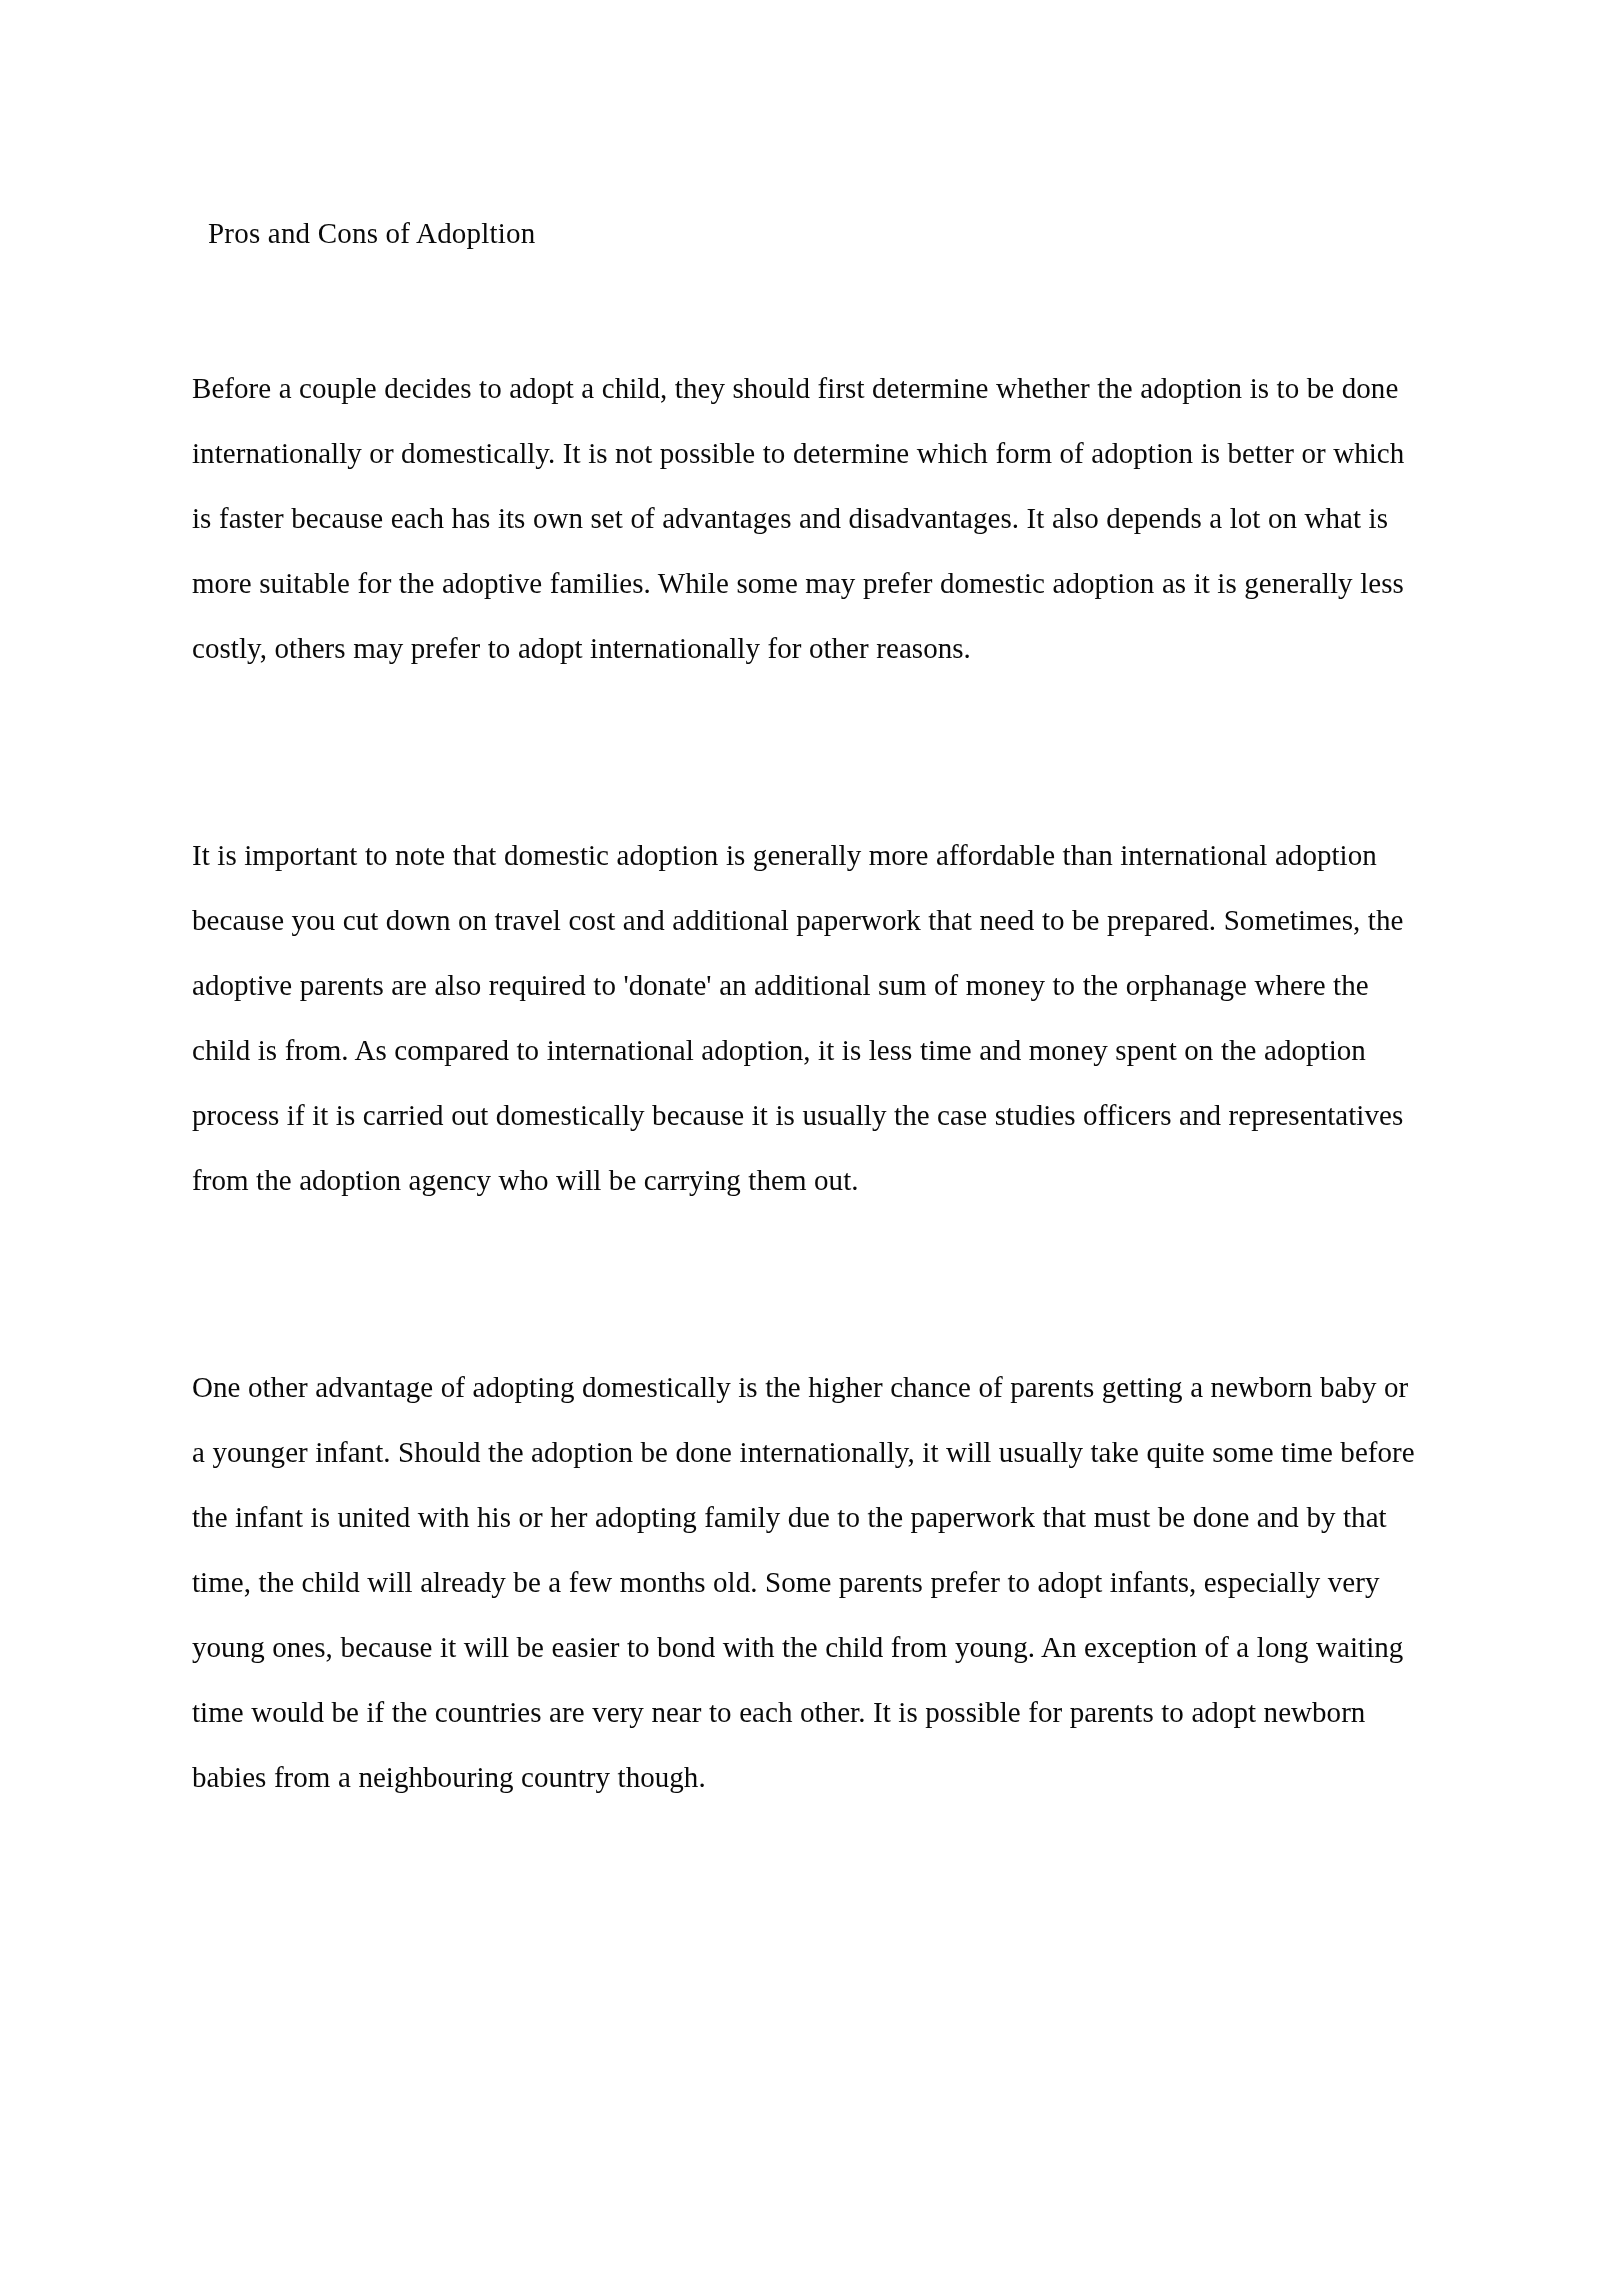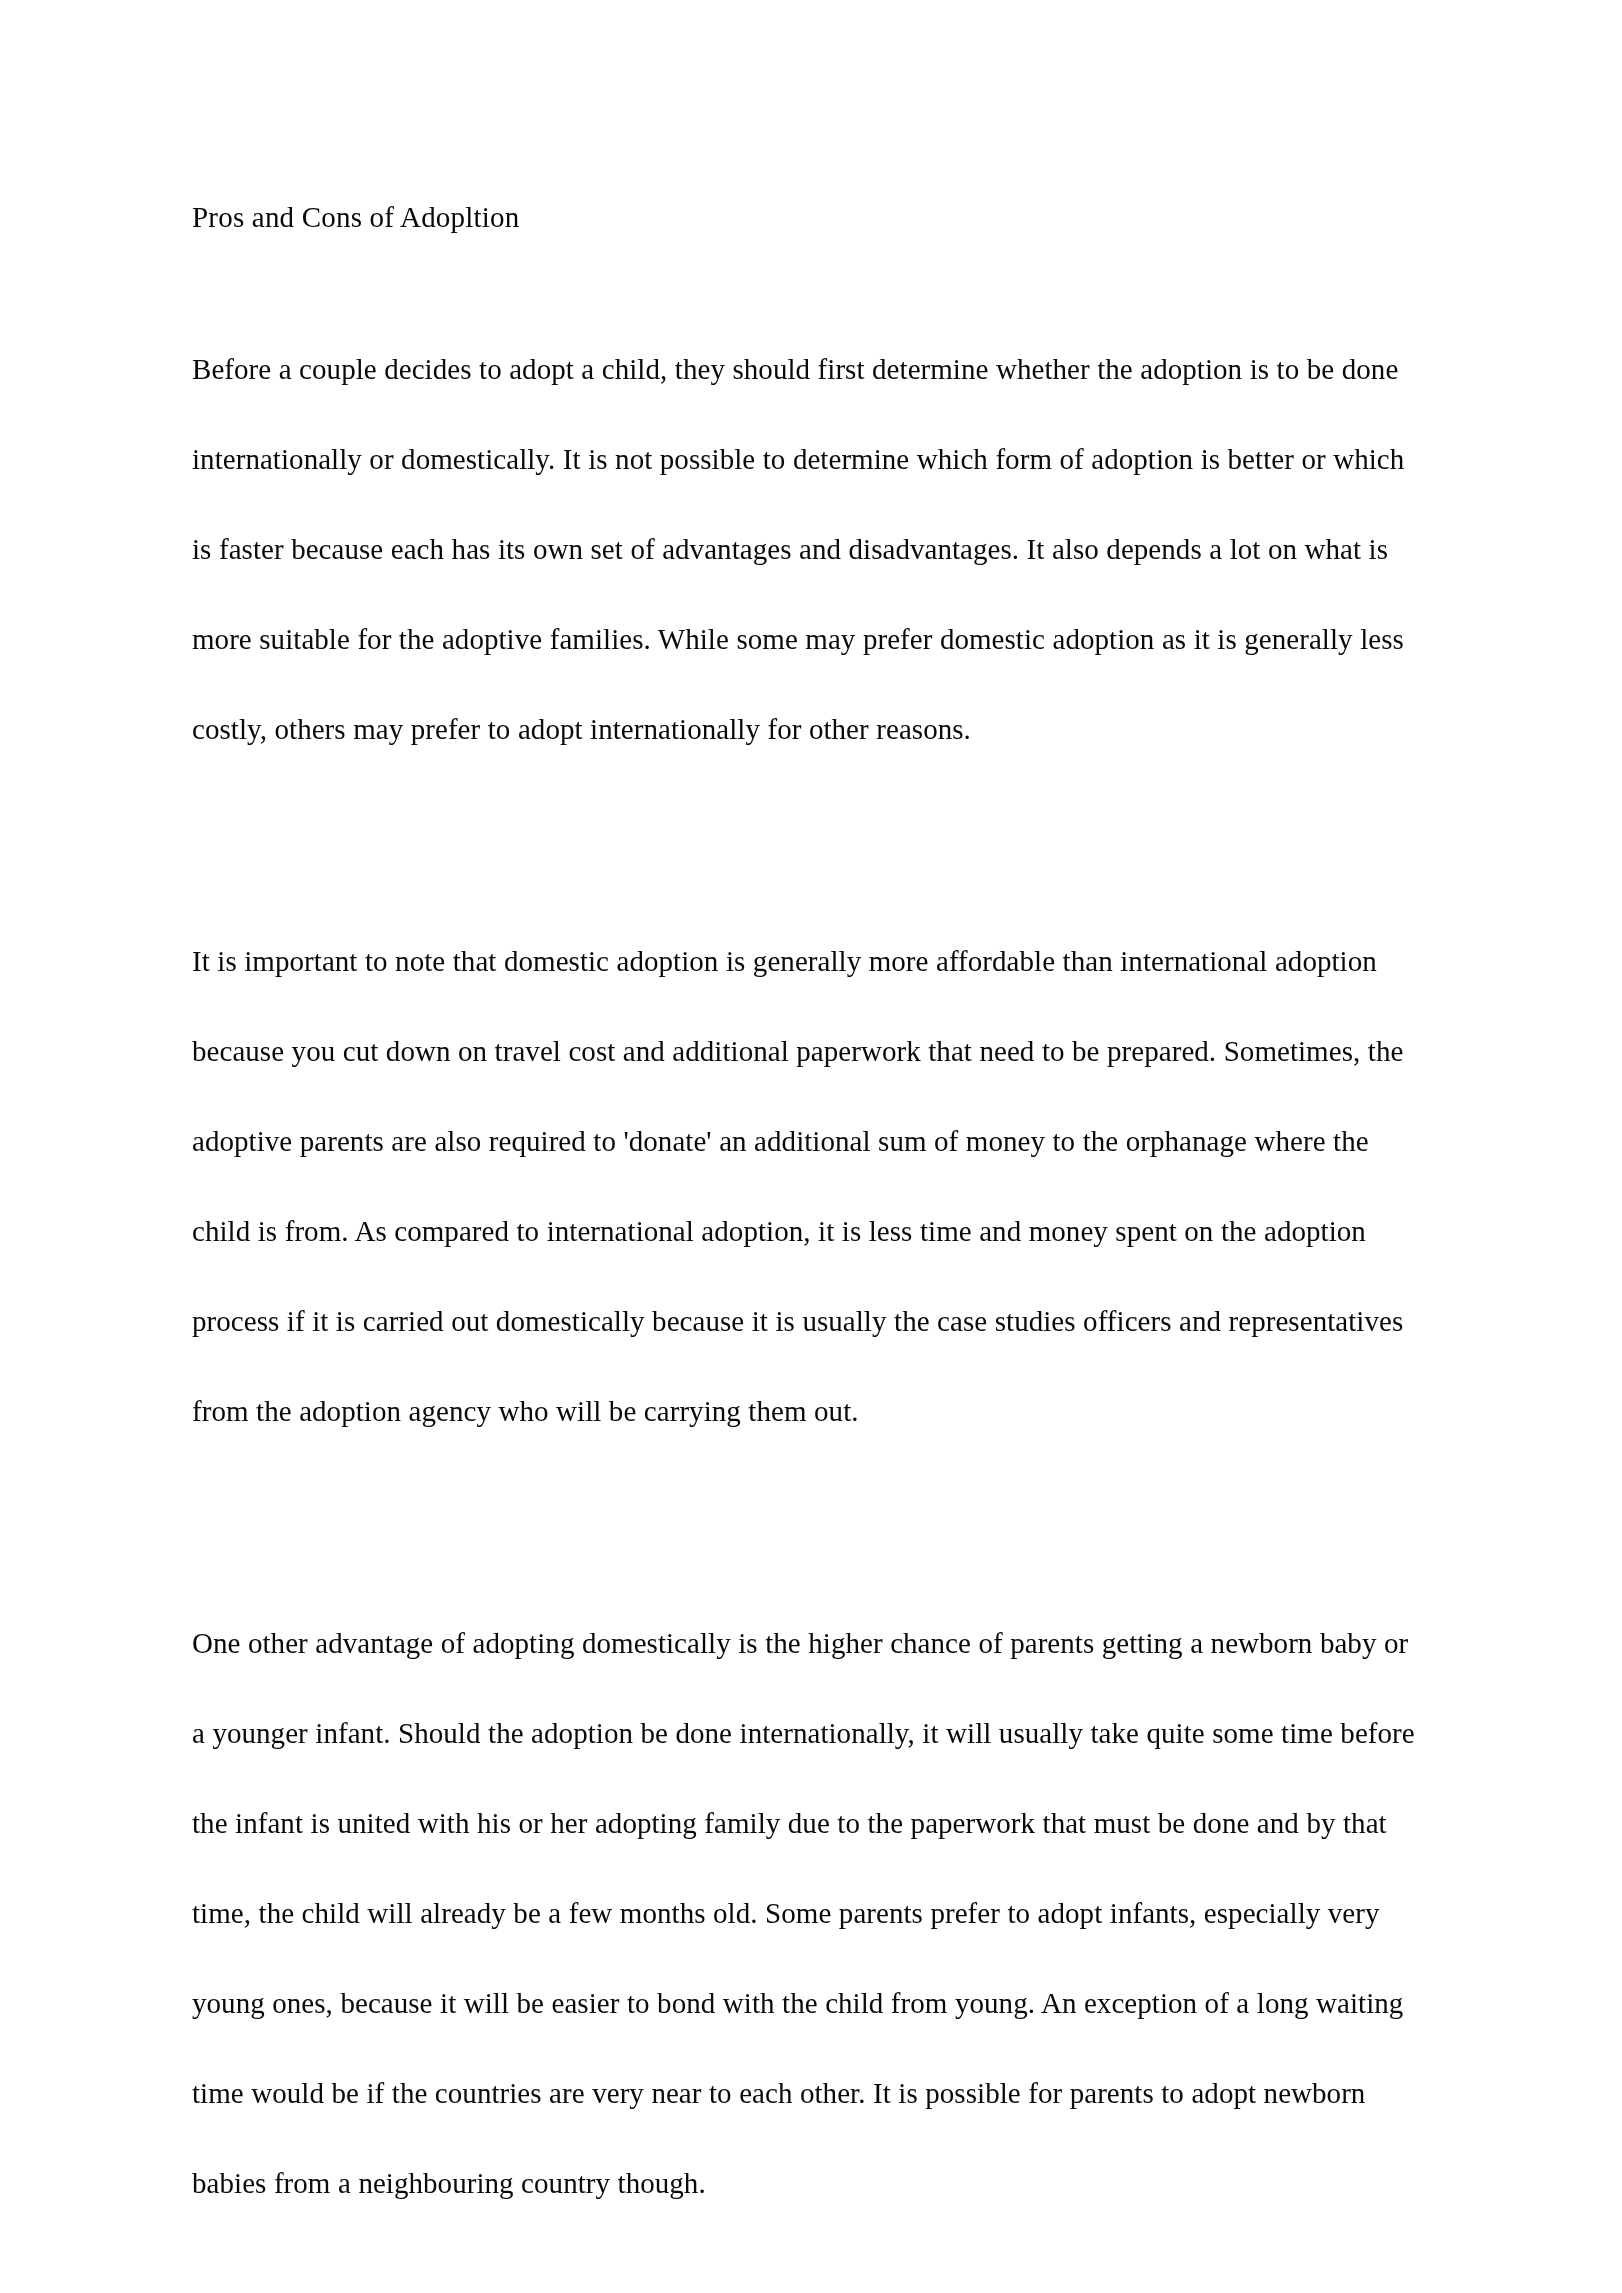--- a/index.html
+++ b/index.html
@@ -29,31 +29,31 @@
     left: 192px;
     top: 182px;
     width: 1223px;
   }
 
   .doc-title {
     font-size: 29px;
     line-height: 71px;
     font-weight: normal;
     letter-spacing: 0.2px;
-    margin: 0;
+    margin: 16px;
     white-space: pre-wrap;
   }
 
   .spacer-after-title {
     height: 71px;
   }
 
   .doc-paragraph {
     font-size: 29px;
-    line-height: 90px;
+    line-height: 65px;
     text-align: left;
     margin: 0;
     letter-spacing: 0.05px;
     word-spacing: 0.2px;
     white-space: pre-wrap;
   }
 
   .para-gap {
     height: 142px;
   }

